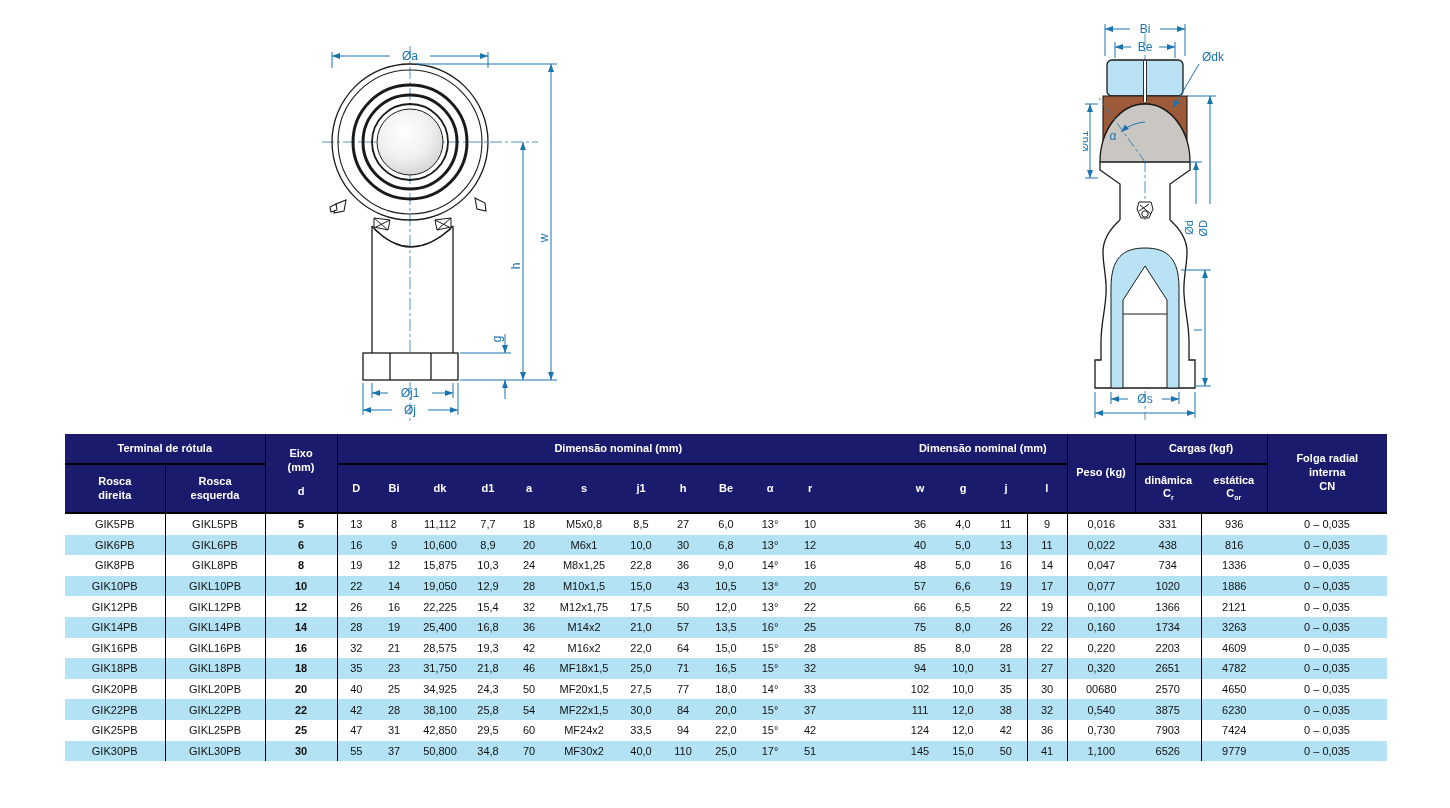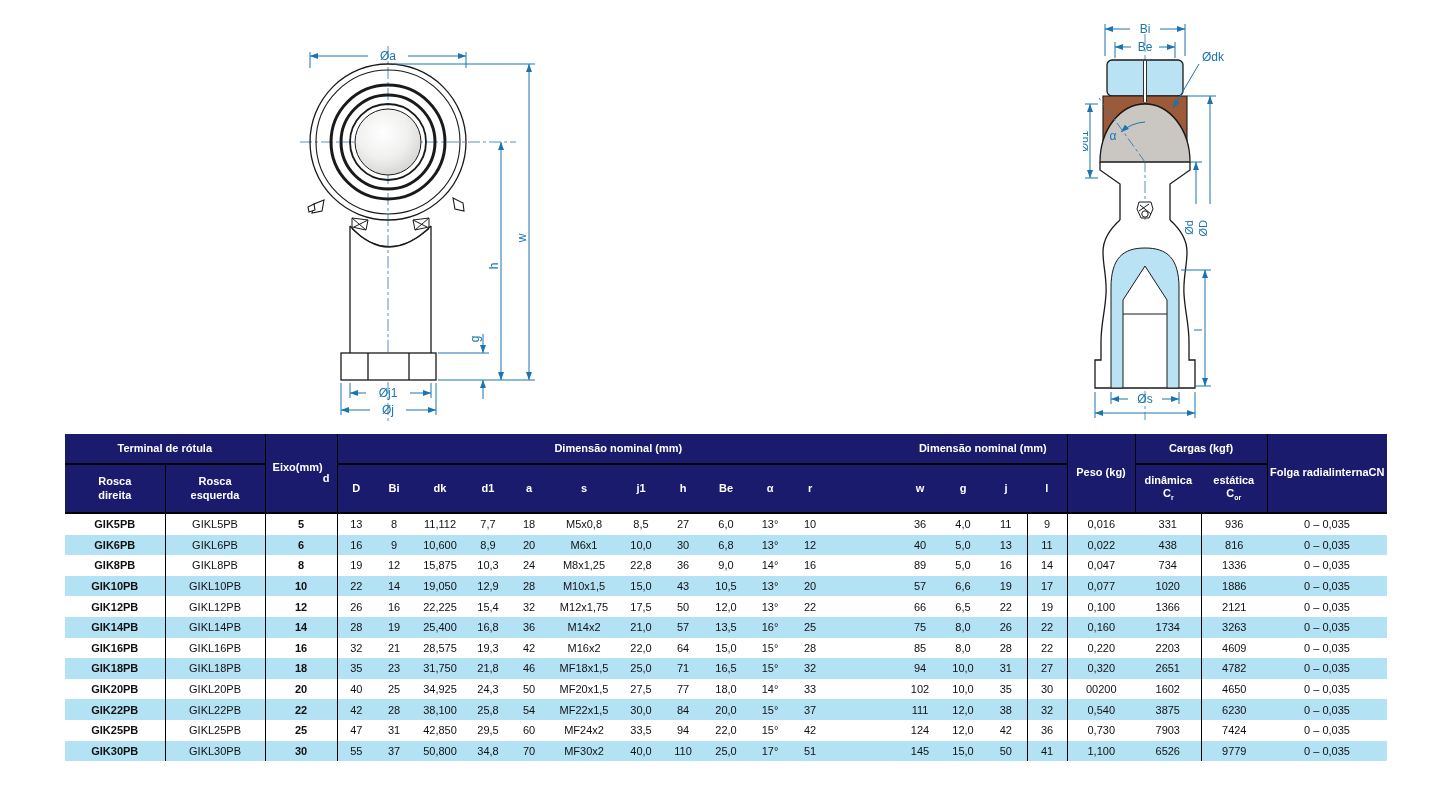--- a/index.html
+++ b/index.html
@@ -1,42 +1,42 @@
 <!DOCTYPE html>
 <html><head>
 <meta charset="utf-8">
 <style>
   html,body{margin:0;padding:0;background:#fff;}
   #page{position:relative;width:1450px;height:808px;background:#fff;
         font-family:"Liberation Sans",sans-serif;overflow:hidden;}
   
   .drawing{position:absolute;}
-  #draw-left{left:288px;top:8px;}
+  #draw-left{left:310px;top:8px;}
   #draw-right{left:1083px;top:8px;}
   svg text{font-family:"Liberation Sans",sans-serif;}
   .dimtxt{fill:#1a74b0;font-size:12px;}
   .dimtxt-s{fill:#1a74b0;font-size:11px;}
   
   #spec-table{position:absolute;left:65px;top:434px;width:1322px;
               border-collapse:collapse;table-layout:fixed;font-size:11px;color:#111;}
   #spec-table th{background:#1b1b6e;color:#fff;font-weight:bold;padding:0;
                  text-align:center;vertical-align:middle;line-height:1.25;}
   #spec-table thead tr.grp th{height:29px;}
   #spec-table thead tr.sub th{height:47px;}
   #spec-table thead th{border-bottom:2px solid #000;}
   #spec-table td{padding:0;text-align:center;vertical-align:middle;height:20.6px;}
   #spec-table tr.alt td{background:#b3e2f5;}
   .b-r{border-right:1.5px solid #000;}
   .b-l{border-left:1.5px solid #000;}
-  td.c0{border-right:1.5px solid #000;font-weight:bold;}
+  td.c0{border-right:1.5px solid #000;}
   td.c2{border-left:1.5px solid #000;border-right:1.5px solid #000;font-weight:bold;}
   td.c18{border-left:1.5px solid #000;border-right:1.5px solid #000;}
   td.c21{border-left:1.5px solid #000;}
   sub{font-size:7px;}
-  .hdr2{display:flex;flex-direction:row;justify-content:center;}
+  .hdr2{display:flex;flex-direction:column;}
 </style>
 </head>
 <body>
 
 <div id="page">
 
   <div class="drawing" id="draw-left">
     <svg width="280" height="422" viewBox="0 0 280 422">
       <defs>
         <marker id="aeL" orient="auto" refX="8" refY="3" markerWidth="9" markerHeight="7">
@@ -392,21 +392,21 @@
           <td class="c5">15,875</td>
           <td class="c6">10,3</td>
           <td class="c7">24</td>
           <td class="c8">M8x1,25</td>
           <td class="c9">22,8</td>
           <td class="c10">36</td>
           <td class="c11">9,0</td>
           <td class="c12">14°</td>
           <td class="c13">16</td>
           <td class="c-spacer"></td>
-          <td class="c15">89</td>
+          <td class="c15">48</td>
           <td class="c16">5,0</td>
           <td class="c17">16</td>
           <td class="c18">14</td>
           <td class="c19">0,047</td>
           <td class="c20">734</td>
           <td class="c21">1336</td>
           <td class="c22">0 – 0,035</td>
         </tr>
         <tr class="alt">
           <td class="c0">GIK10PB</td>
@@ -546,22 +546,22 @@
           <td class="c9">27,5</td>
           <td class="c10">77</td>
           <td class="c11">18,0</td>
           <td class="c12">14°</td>
           <td class="c13">33</td>
           <td class="c-spacer"></td>
           <td class="c15">102</td>
           <td class="c16">10,0</td>
           <td class="c17">35</td>
           <td class="c18">30</td>
-          <td class="c19">00200</td>
-          <td class="c20">1602</td>
+          <td class="c19">00680</td>
+          <td class="c20">2570</td>
           <td class="c21">4650</td>
           <td class="c22">0 – 0,035</td>
         </tr>
         <tr class="alt">
           <td class="c0">GIK22PB</td>
           <td class="c1">GIKL22PB</td>
           <td class="c2">22</td>
           <td class="c3">42</td>
           <td class="c4">28</td>
           <td class="c5">38,100</td>

